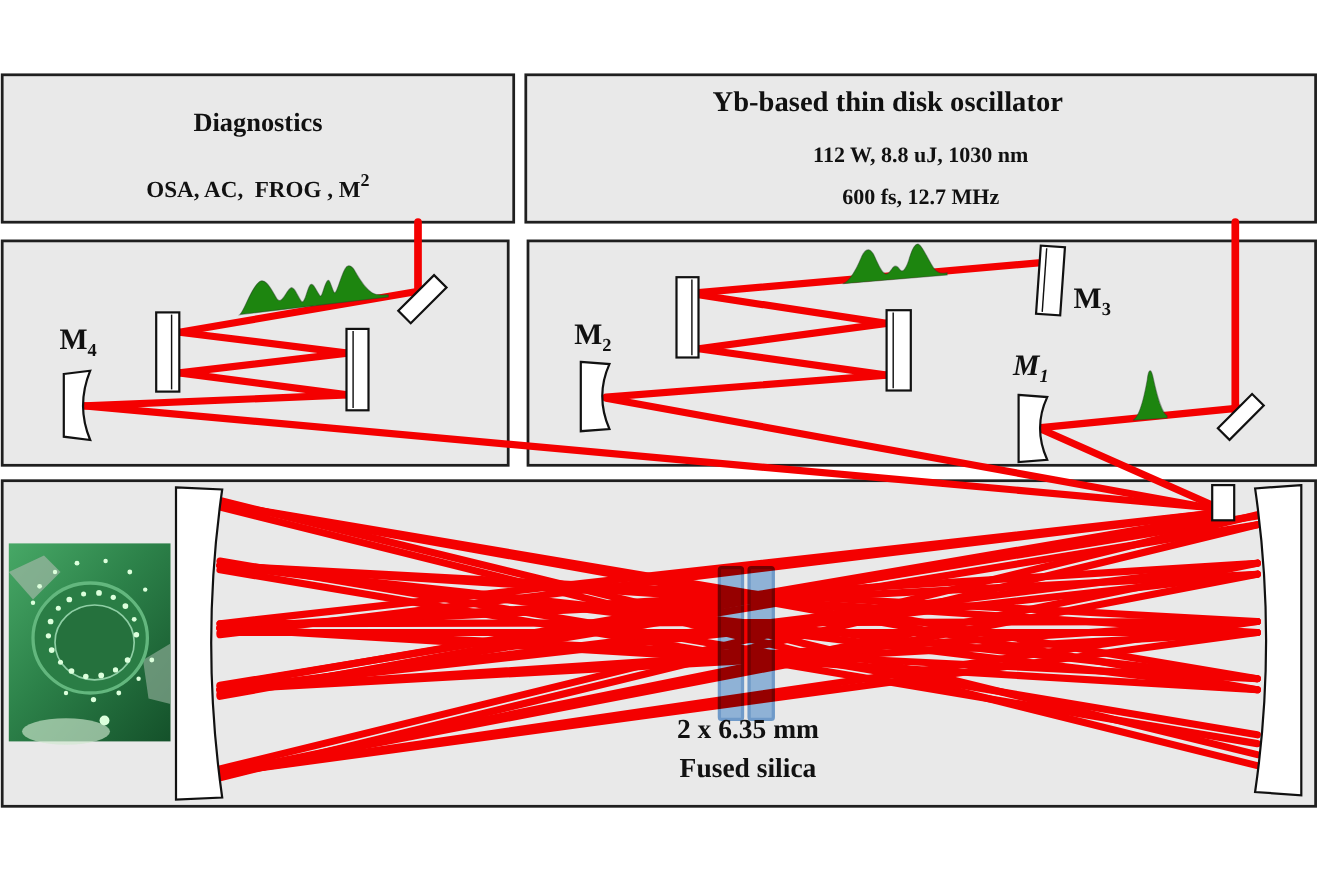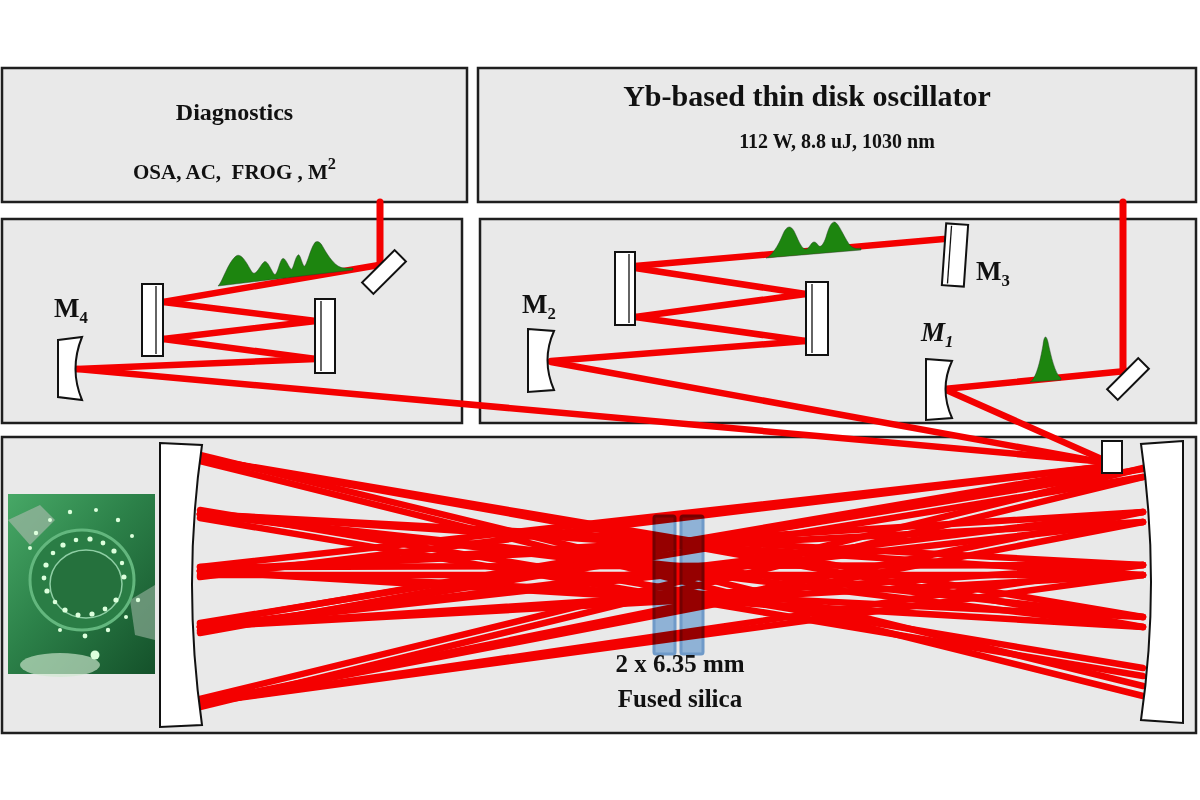--- a/index.html
+++ b/index.html
@@ -12,21 +12,21 @@
   .mirror{fill:#fff;stroke:#111;stroke-width:2;}
   .mirror-layer{stroke:#111;stroke-width:1.3;}
   .plate{fill:var(--plate,#8cb8e8);stroke:var(--plate-edge,#79a9dc);stroke-width:3;
          fill-opacity:.85;mix-blend-mode:multiply;}
   .spot{fill:#dcffdc;}
   .txt{position:absolute;font-weight:bold;line-height:1.1;}
   .ctr{text-align:center;}
   .dg-title{left:2px;top:99px;width:465px;font-size:24px;}
   .dg-instr{left:2px;top:140px;width:465px;font-size:21px;white-space:pre;margin-top:17px;}
   .dg-instr sup{font-size:.78em;position:relative;top:-2px;}
-  .osc-title{left:478px;top:79px;width:658px;font-size:30px;}
+  .osc-title{left:478px;top:79px;width:658px;font-size:26px;}
   .osc-s1{left:478px;top:130px;width:718px;font-size:20px;}
   .osc-s2{left:478px;top:168px;width:718px;font-size:20px;}
   .mlab{font-size:27px;}
   .mlab sub{font-size:.62em;}
   .m4lab{left:54px;top:294px;}
   .m2lab{left:522px;top:290px;}
   .m3lab{left:976px;top:231px;margin-top:26px;}
   .m1lab{left:921px;top:318px;font-style:italic;}
   .cell1{left:580px;top:650px;width:200px;font-size:25px;}
   .cell2{left:580px;top:685px;width:200px;font-size:25px;}
@@ -198,20 +198,21 @@
           <circle cx="95" cy="655" r="4.5" class="spot"></circle>
         </g>
   </g>
 </svg>
 
 <div class="txt ctr dg-title">Diagnostics</div>
 <div class="txt ctr dg-instr"><span>OSA, AC,  FROG , M</span><sup>2</sup></div>
 
 <div class="txt ctr osc-title">Yb-based thin disk oscillator</div>
 <div class="txt ctr osc-s1">112 W, 8.8 uJ, 1030 nm</div>
+<div class="txt ctr osc-s2">600 fs, 12.7 MHz</div>
 
 <div class="txt mlab m4lab"><span>M</span><sub>4</sub></div>
 <div class="txt mlab m2lab"><span>M</span><sub>2</sub></div>
 <div class="txt mlab m3lab"><span>M</span><sub>3</sub></div>
 <div class="txt mlab m1lab"><span>M</span><sub>1</sub></div>
 
 <div class="txt ctr cell1">2 x 6.35 mm</div>
 <div class="txt ctr cell2">Fused silica</div>
 
 </div>

